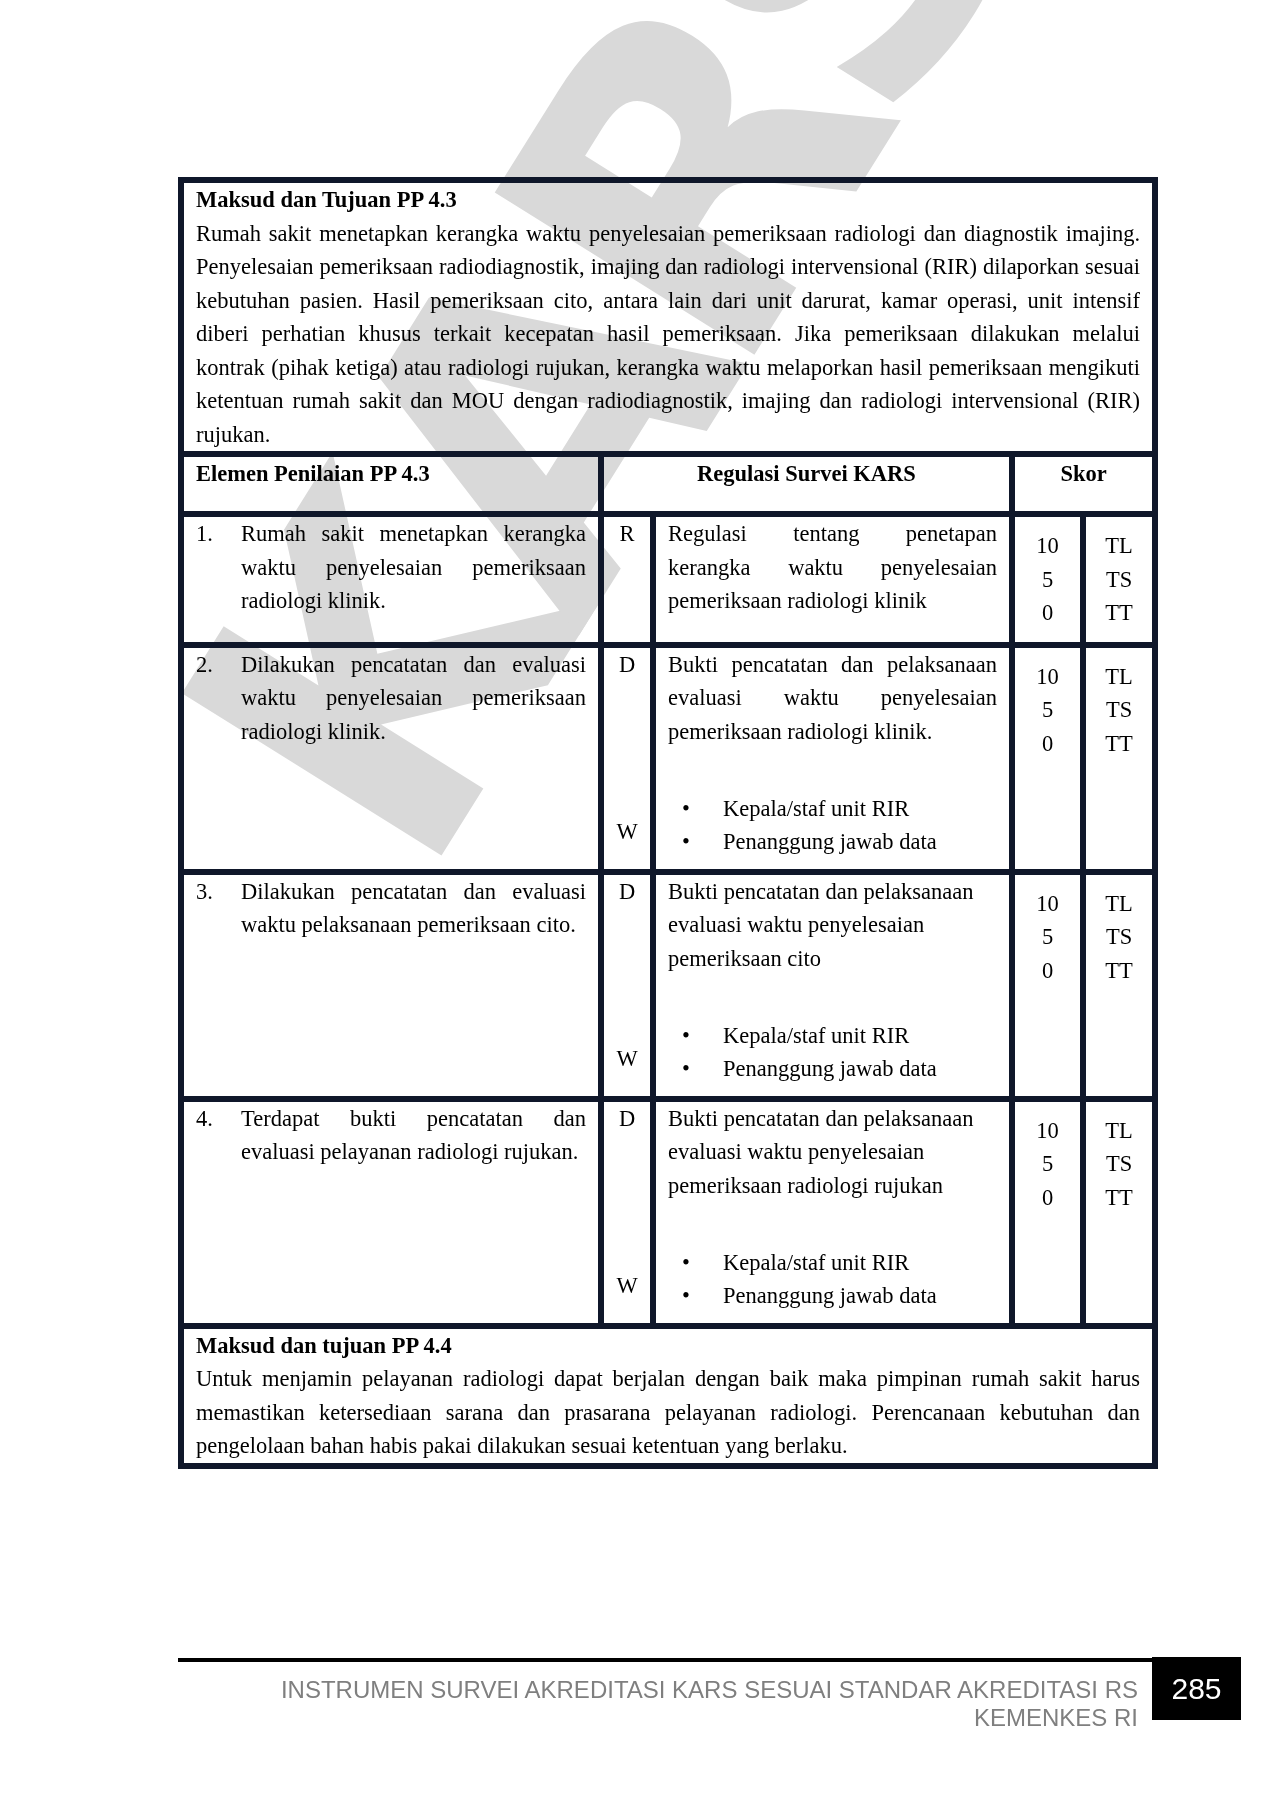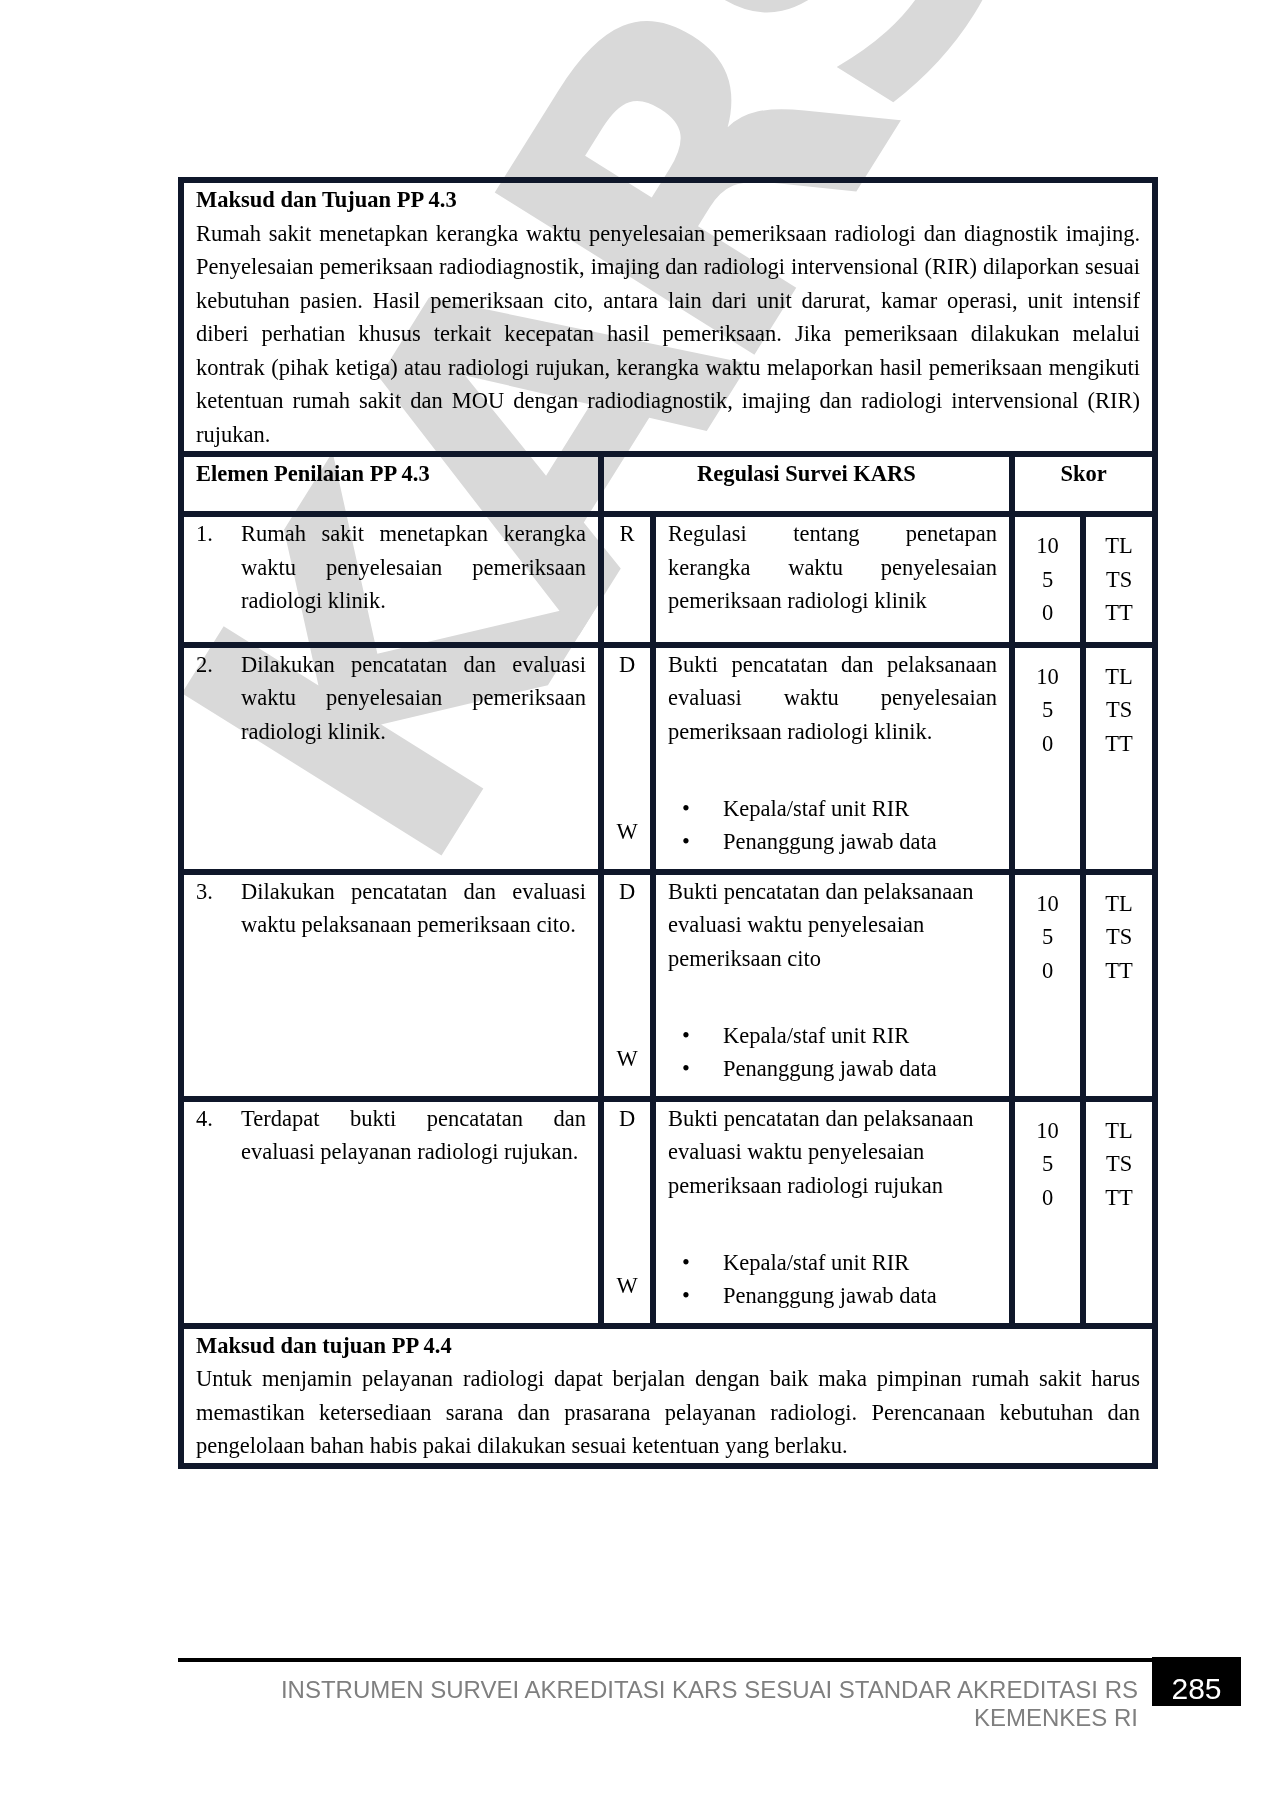--- a/index.html
+++ b/index.html
@@ -55,21 +55,21 @@
   }
   .spacer { height: 33.5px; }
   .footer-line {
     position: absolute; left: 178px; top: 1658px; width: 974px; height: 4px; background: #000;
   }
   .footer-text {
     position: absolute; left: 178px; top: 1676px; width: 960px; text-align: right;
     font-size: 24px; color: #7f7f7f; letter-spacing: 0px;
   }
   .page-num {
-    position: absolute; left: 1152px; top: 1657px; width: 89px; height: 49px;
+    position: absolute; left: 1152px; top: 1657px; width: 89px; height: 63px;
     background: #000; color: #fff; font-size: 30px; line-height: 63px; text-align: center;
   }
 </style>
 </head>
 <body>
 
 <div class="watermark">
   <span>KARS</span>
 </div>
 

